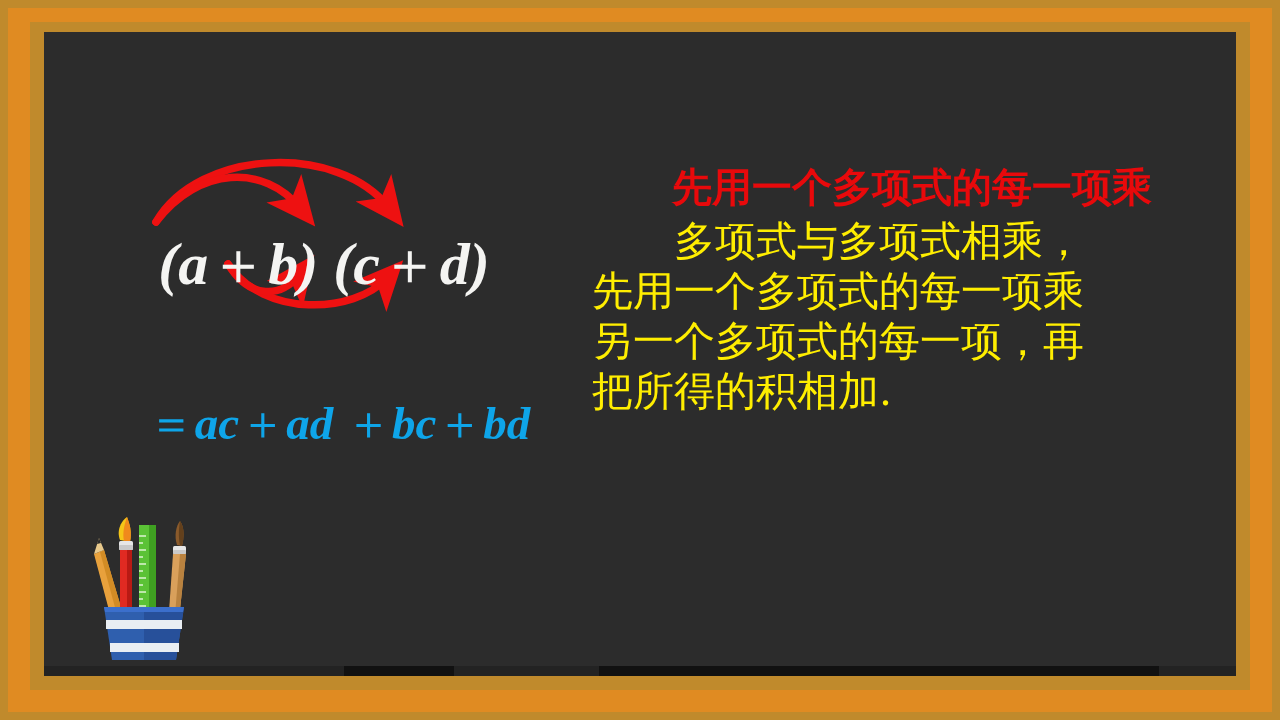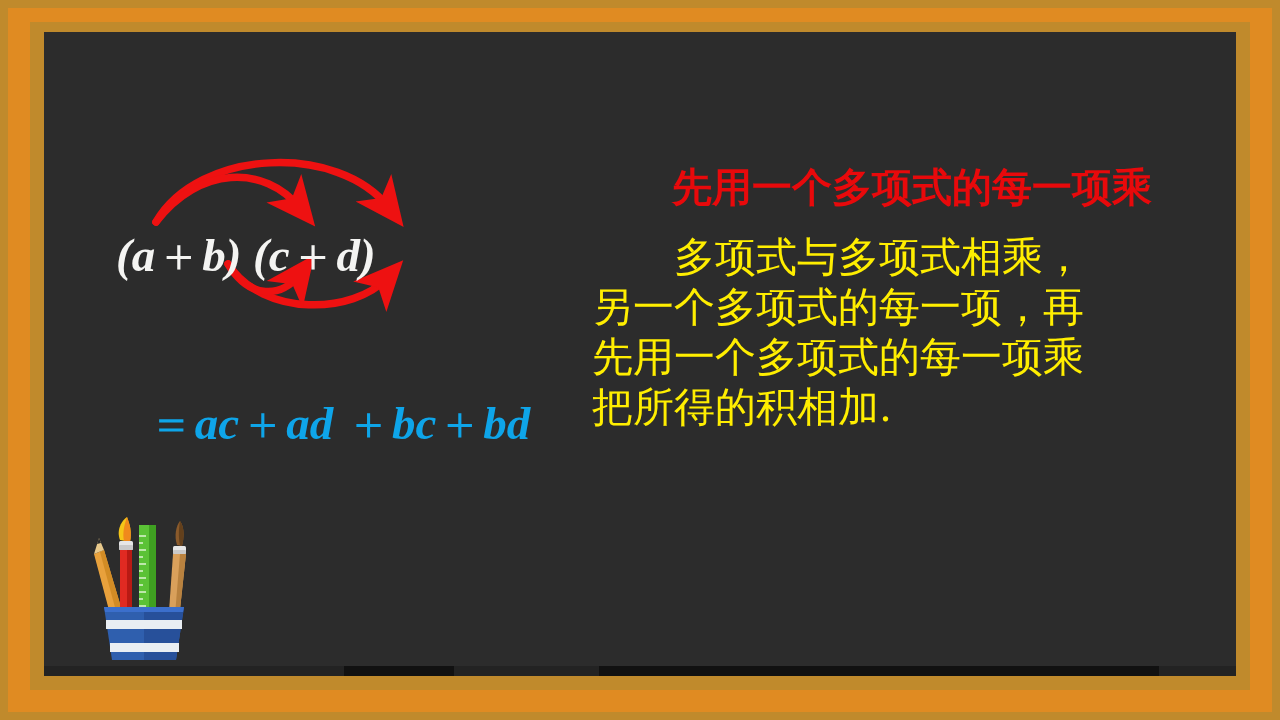--- a/index.html
+++ b/index.html
@@ -69,25 +69,26 @@
   }
   .arrow-svg {
     position: absolute;
     left: 0; top: 0;
     width: 480px;
     height: 200px;
     overflow: visible;
   }
   .formula-main {
     position: absolute;
-    left: 12px;
+    left: 5px;
     top: 82px;
     width: 430px;
+    text-align: center;
     color: #F4F4F2;
-    font-size: 47px;
+    font-size: 60px;
     font-weight: bold;
     font-style: italic;
     letter-spacing: 0px;
     white-space: nowrap;
   }
   .formula-result {
     position: absolute;
     left: 0;
     top: 250px;
     width: 470px;
@@ -114,21 +115,21 @@
   .rule-title {
     color: #E8090B;
     font-size: 40px;
     font-weight: bold;
     text-align: center;
     line-height: 1.15;
     white-space: nowrap;
     font-family: "DejaVu Serif", "Liberation Serif", serif;
   }
   .rule-body {
-    margin-top: 22px;
+    margin-top: 6px;
     color: #FFEE00;
     font-size: 41px;
     line-height: 1.22;
     font-family: "DejaVu Serif", "Liberation Serif", serif;
   }
   .rule-body .ln { white-space: nowrap; display: block; }
   .rule-body .ln.indent { text-indent: 2em; }
 
   
   .stationery {
@@ -175,22 +176,22 @@
 
       <div class="formula-result">
         <span class="op">＝</span><span>ac</span><span class="op">＋</span><span>ad</span>&nbsp;<span class="op">＋</span><span>bc</span><span class="op">＋</span><span>bd</span>
       </div>
     </div>
 
     <div class="rule-zone">
       <div class="rule-title">先用一个多项式的每一项乘</div>
       <div class="rule-body">
         <span class="ln indent">多项式与多项式相乘，</span>
+        <span class="ln">先用一个多项式的每一项乘</span>
         <span class="ln">另一个多项式的每一项，再</span>
-        <span class="ln">先用一个多项式的每一项乘</span>
         <span class="ln">把所得的积相加.</span>
       </div>
     </div>
 
     <div class="stationery">
       <svg viewBox="0 0 120 150">
 
         <g>
           <polygon points="8,42 18,38 40,112 28,117" fill="#E8A13C"></polygon>
           <polygon points="14,40 18,38 40,112 34,114" fill="#D28C25"></polygon>

